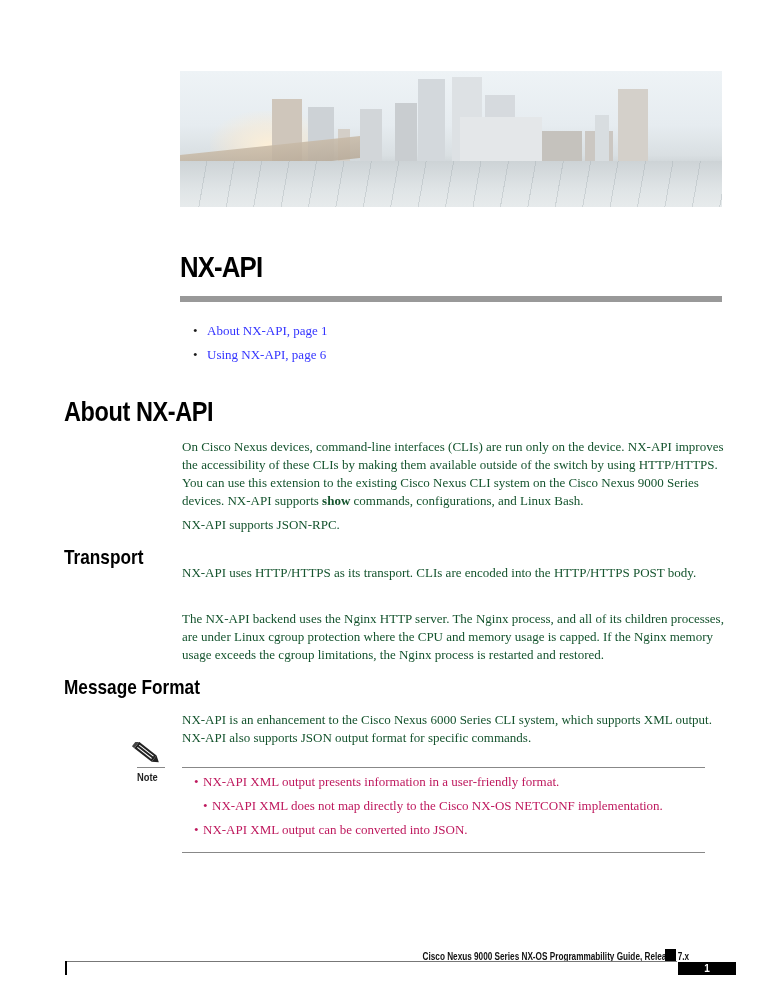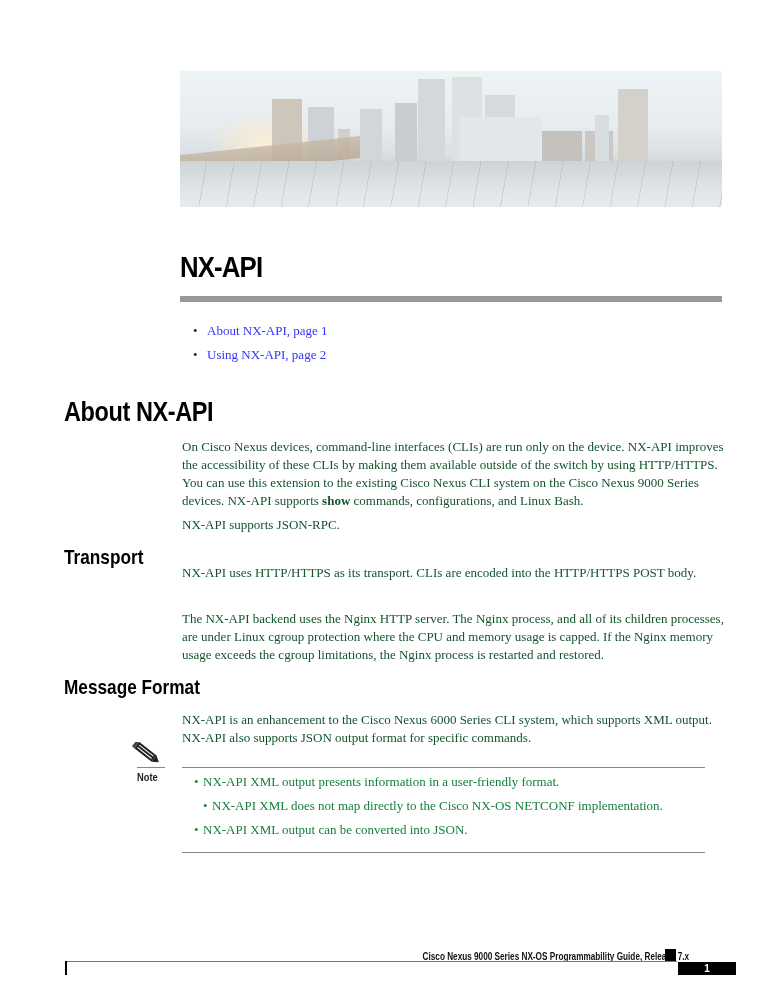--- a/index.html
+++ b/index.html
@@ -37,21 +37,21 @@
         font-size: 21px; color: #000; transform: scaleX(0.82); transform-origin: left top; }
 
   .para { left: 182px; width: 542px; font-size: 13px; line-height: 18px; color: #14532d; }
 
   #note-icon { left: 128px; top: 742px; width: 38px; height: 22px; }
   #note-icon-rule { left: 137px; top: 767px; width: 28px; height: 1px; background: #888; }
   #note-label { left: 137px; top: 771px; font-family: "Liberation Sans", sans-serif; font-weight: bold;
             font-size: 11px; color: #222; transform: scaleX(0.85); transform-origin: left top; }
   #note-top-rule { left: 182px; top: 767px; width: 523px; height: 1px; background: #888; }
   #note-bottom-rule { left: 182px; top: 852px; width: 523px; height: 1px; background: #888; }
-  .note-item { left: 194px; font-size: 13px; color: #15803d; }
+  .note-item { left: 194px; font-size: 13px; color: #be185d; }
   .note-item .bullet { display: inline-block; width: 9px; }
 
   #footer-text { left: 370px; top: 951px; width: 292px; text-align: right;
             font-family: "Liberation Sans", sans-serif; font-weight: bold; font-size: 10px; color: #111;
             transform: scaleX(0.82); transform-origin: right top; white-space: nowrap; }
   #footer-square { left: 665px; top: 949px; width: 11px; height: 12px; background: #000; }
   #footer-rule { left: 65px; top: 961px; width: 612px; height: 1px; background: #777; }
   #footer-tick { left: 65px; top: 961px; width: 2px; height: 14px; background: #000; }
   #page-box { left: 678px; top: 962px; width: 58px; height: 13px; background: #000; color: #fff;
             font-family: "Liberation Sans", sans-serif; font-weight: bold; font-size: 10px;
@@ -79,21 +79,21 @@
   <div class="deck"></div>
 </div>
 
 <div id="chapter-title" class="abs">NX-API</div>
 <div id="chapter-rule" class="abs"></div>
 
 <div class="abs toc" style="top:323px;">
   <span class="bullet">•</span><a href="#">About NX-API,  page  1</a>
 </div>
 <div class="abs toc" style="top:347px;">
-  <span class="bullet">•</span><a href="#">Using NX-API,  page  2</a>
+  <span class="bullet">•</span><a href="#">Using NX-API,  page  6</a>
 </div>
 
 <div class="abs h1" style="top:396px;">About NX-API</div>
 <div class="abs para" style="top:438px;">
   <span>On Cisco Nexus devices, command-line interfaces (CLIs) are run only on the device. NX-API improves the accessibility of these CLIs by making them available outside of the switch by using HTTP/HTTPS. You can use this extension to the existing Cisco Nexus CLI system on the Cisco Nexus 9000 Series devices. NX-API supports </span><b>show</b><span> commands, configurations, and Linux Bash.</span>
 </div>
 <div class="abs para" style="top:516px;">NX-API supports JSON-RPC.</div>
 
 <div class="abs h2" style="top:545px;">Transport</div>
 <div class="abs para" style="top:564px;">NX-API uses HTTP/HTTPS as its transport. CLIs are encoded into the HTTP/HTTPS POST body.</div>

